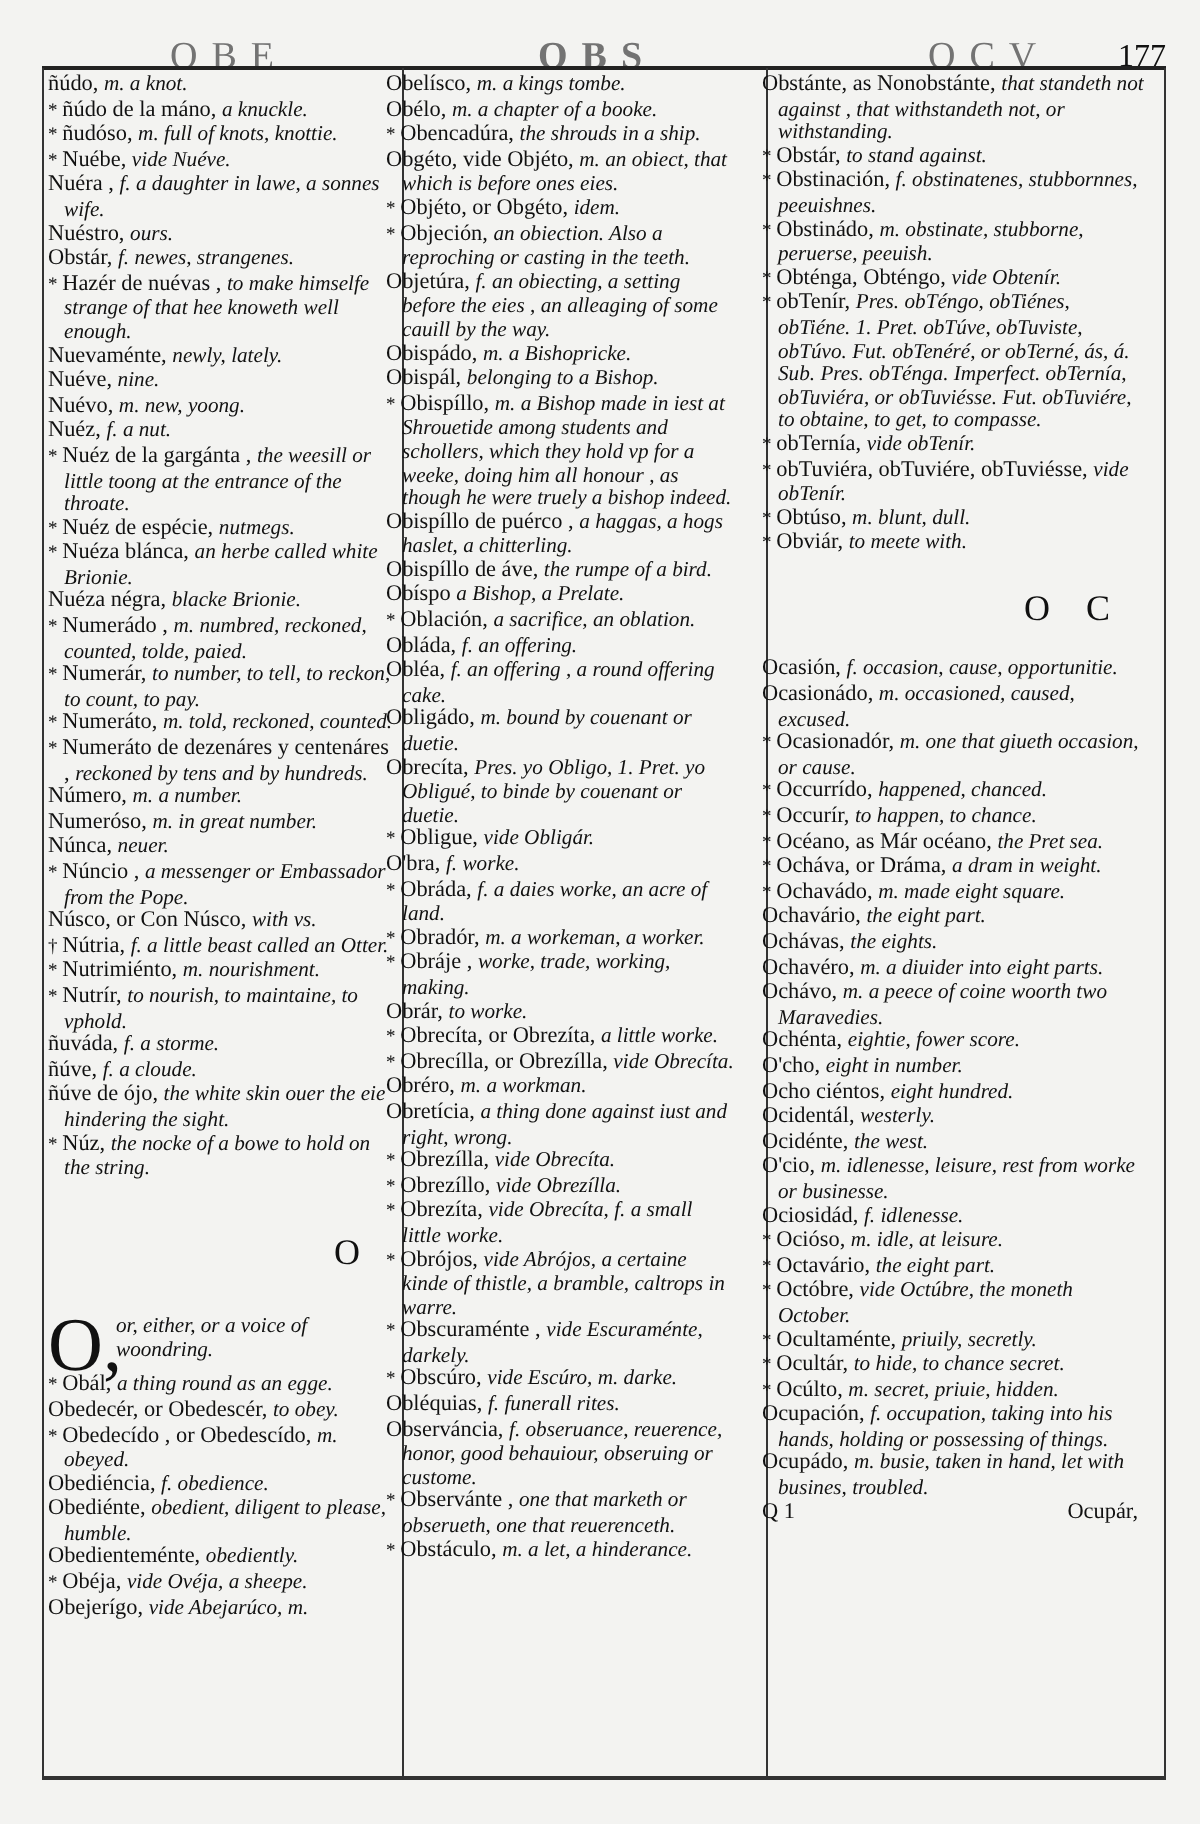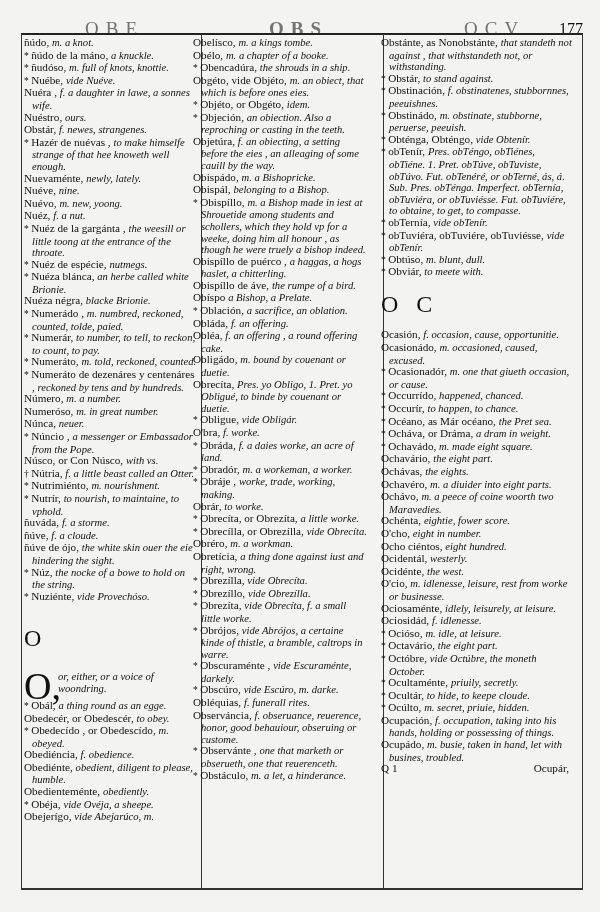--- a/index.html
+++ b/index.html
@@ -38,21 +38,21 @@
     font-size:11.2px; line-height:11.6px;
   }
   .c1 { left:3px; width:174px; }
   .c2 { left:172px; width:175px; }
   .c3 { left:360px; width:192px; }
   .entry { margin:0; padding-left:8px; text-indent:-8px; }
   .entry .hw { font-style:normal; }
   .entry .df { font-style:italic; font-size:10.6px; }
   .entry .mk { font-size:9.5px; }
   .section-heading {
-    text-align:left; font-size:24px; letter-spacing:18px;
+    text-align:right; font-size:18px; letter-spacing:18px;
     margin:30px 0 26px 0; font-family:"Liberation Serif", serif;
   }
   .c3 .section-heading { margin:20px 0 19px 0; }
   .bigO-entry { position:relative; padding-left:34px; min-height:28px; margin-bottom:1px; }
   .bigO { position:absolute; left:0; top:-4px; font-size:38px; line-height:38px; font-family:"Liberation Serif", serif; }
   .bigO-def { font-style:italic; font-size:10.6px; }
   .signature { margin-top:0px; font-size:11.2px; }
   .signature .sig { display:inline-block; }
   .signature .catch { float:right; margin-right:4px;padding-left:12px; }
 </style>
@@ -100,21 +100,20 @@
         <p class="entry"><span class="mk"></span><span class="hw">Núnca,</span> <span class="df">neuer.</span></p>
         <p class="entry"><span class="mk">* </span><span class="hw">Núncio ,</span> <span class="df">a messenger or Embassador from the Pope.</span></p>
         <p class="entry"><span class="mk"></span><span class="hw">Núsco, or Con Núsco,</span> <span class="df">with vs.</span></p>
         <p class="entry"><span class="mk">† </span><span class="hw">Nútria,</span> <span class="df">f. a little beast called an Otter.</span></p>
         <p class="entry"><span class="mk">* </span><span class="hw">Nutrimiénto,</span> <span class="df">m. nourishment.</span></p>
         <p class="entry"><span class="mk">* </span><span class="hw">Nutrír,</span> <span class="df">to nourish, to maintaine, to vphold.</span></p>
         <p class="entry"><span class="mk"></span><span class="hw">ñuváda,</span> <span class="df">f. a storme.</span></p>
         <p class="entry"><span class="mk"></span><span class="hw">ñúve,</span> <span class="df">f. a cloude.</span></p>
         <p class="entry"><span class="mk"></span><span class="hw">ñúve de ójo,</span> <span class="df">the white skin ouer the eie hindering the sight.</span></p>
         <p class="entry"><span class="mk">* </span><span class="hw">Núz,</span> <span class="df">the nocke of a bowe to hold on the string.</span></p>
-        <p class="entry"><span class="mk">* </span><span class="hw">Nuziénte,</span> <span class="df">vide Provechóso.</span></p>
       </div>
     <div class="section-heading">O</div>
     <div class="bigO-entry">
       <span class="bigO">O,</span>
       <span class="bigO-def">or, either, or a voice of woondring.</span>
     </div>
     <div>
         <p class="entry"><span class="mk">* </span><span class="hw">Obál,</span> <span class="df">a thing round as an egge.</span></p>
         <p class="entry"><span class="mk"></span><span class="hw">Obedecér, or Obedescér,</span> <span class="df">to obey.</span></p>
         <p class="entry"><span class="mk">* </span><span class="hw">Obedecído , or Obedescído,</span> <span class="df">m. obeyed.</span></p>
@@ -195,27 +194,26 @@
         <p class="entry"><span class="mk"></span><span class="hw">Ochavário,</span> <span class="df">the eight part.</span></p>
         <p class="entry"><span class="mk"></span><span class="hw">Ochávas,</span> <span class="df">the eights.</span></p>
         <p class="entry"><span class="mk"></span><span class="hw">Ochavéro,</span> <span class="df">m. a diuider into eight parts.</span></p>
         <p class="entry"><span class="mk"></span><span class="hw">Ochávo,</span> <span class="df">m. a peece of coine woorth two Maravedies.</span></p>
         <p class="entry"><span class="mk"></span><span class="hw">Ochénta,</span> <span class="df">eightie, fower score.</span></p>
         <p class="entry"><span class="mk"></span><span class="hw">O'cho,</span> <span class="df">eight in number.</span></p>
         <p class="entry"><span class="mk"></span><span class="hw">Ocho ciéntos,</span> <span class="df">eight hundred.</span></p>
         <p class="entry"><span class="mk"></span><span class="hw">Ocidentál,</span> <span class="df">westerly.</span></p>
         <p class="entry"><span class="mk"></span><span class="hw">Ocidénte,</span> <span class="df">the west.</span></p>
         <p class="entry"><span class="mk"></span><span class="hw">O'cio,</span> <span class="df">m. idlenesse, leisure, rest from worke or businesse.</span></p>
-        <p class="entry"><span class="mk"></span><span class="hw">Ociosaménte,</span> <span class="df">idlely, leisurely, at leisure.</span></p>
         <p class="entry"><span class="mk"></span><span class="hw">Ociosidád,</span> <span class="df">f. idlenesse.</span></p>
         <p class="entry"><span class="mk">* </span><span class="hw">Ocióso,</span> <span class="df">m. idle, at leisure.</span></p>
         <p class="entry"><span class="mk">* </span><span class="hw">Octavário,</span> <span class="df">the eight part.</span></p>
         <p class="entry"><span class="mk">* </span><span class="hw">Octóbre,</span> <span class="df">vide Octúbre, the moneth October.</span></p>
         <p class="entry"><span class="mk">* </span><span class="hw">Ocultaménte,</span> <span class="df">priuily, secretly.</span></p>
-        <p class="entry"><span class="mk">* </span><span class="hw">Ocultár,</span> <span class="df">to hide, to keepe cloude.</span></p>
+        <p class="entry"><span class="mk">* </span><span class="hw">Ocultár,</span> <span class="df">to hide, to chance secret.</span></p>
         <p class="entry"><span class="mk">* </span><span class="hw">Ocúlto,</span> <span class="df">m. secret, priuie, hidden.</span></p>
         <p class="entry"><span class="mk"></span><span class="hw">Ocupación,</span> <span class="df">f. occupation, taking into his hands, holding or possessing of things.</span></p>
         <p class="entry"><span class="mk"></span><span class="hw">Ocupádo,</span> <span class="df">m. busie, taken in hand, let with busines, troubled.</span></p>
       </div>
     <div class="signature">
       <span class="sig">Q 1</span>
       <span class="catch">Ocupár,</span>
     </div>
   </div>
 </div>

